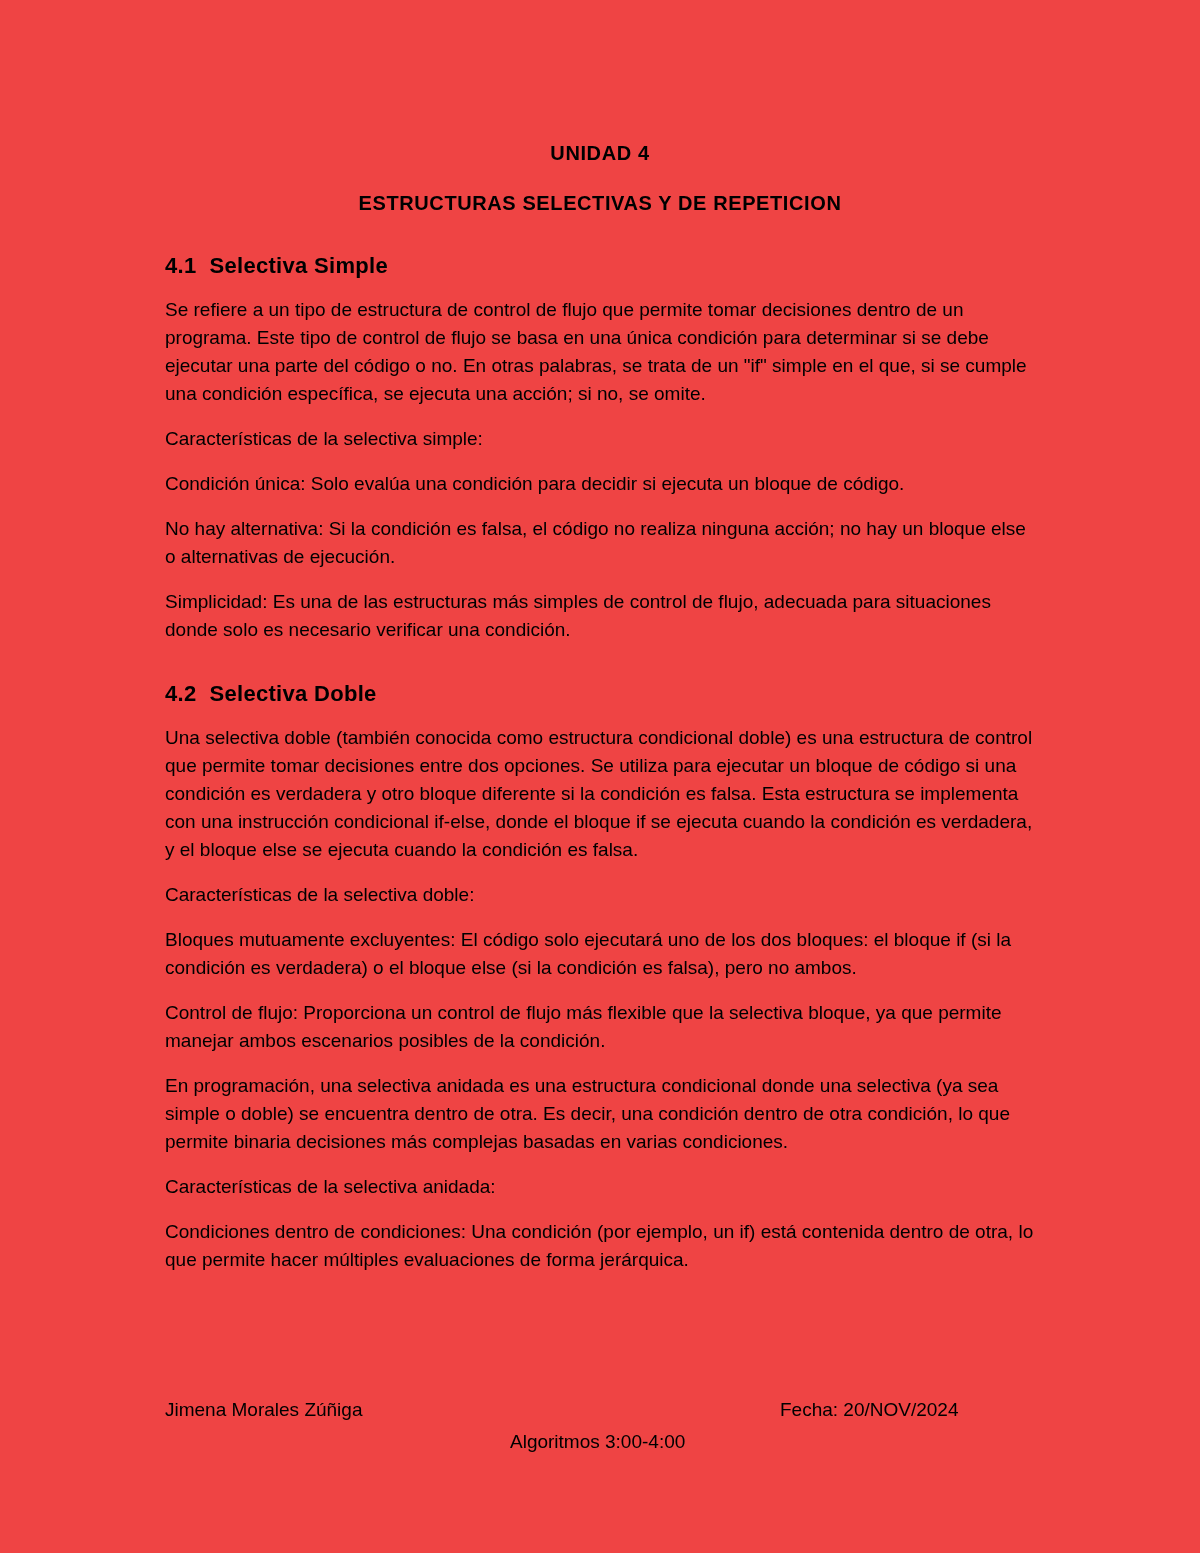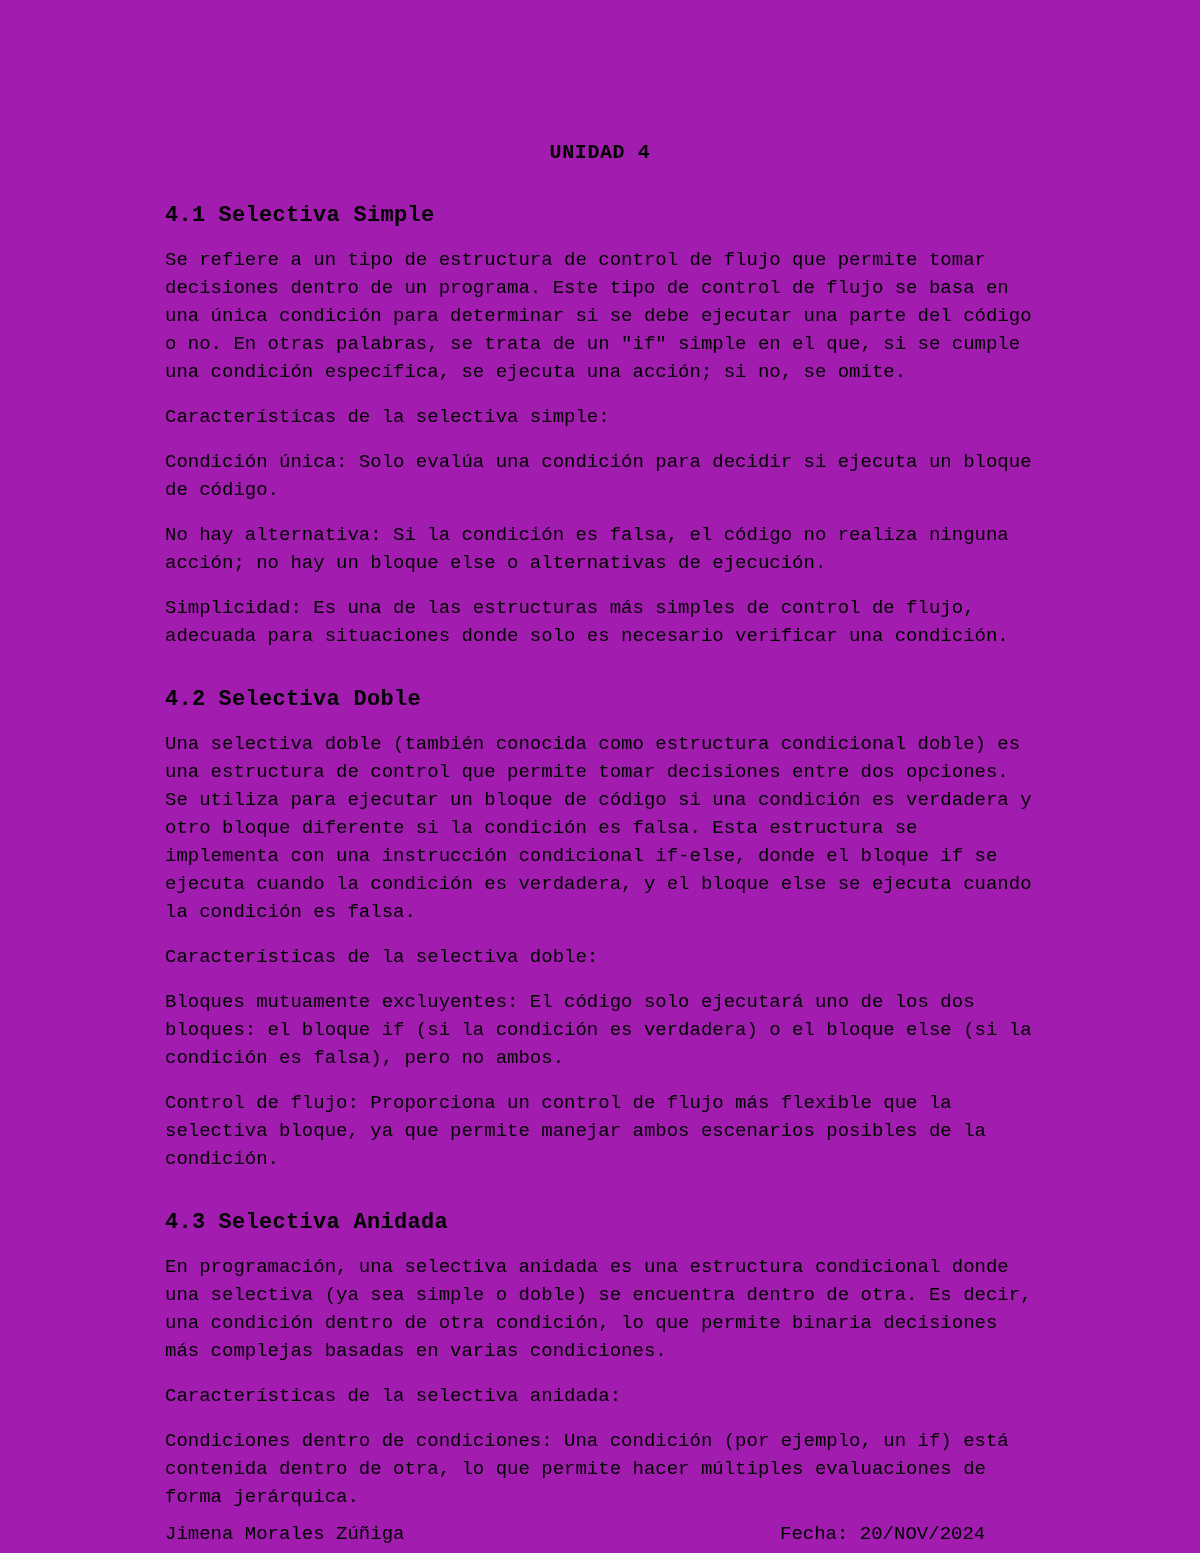--- a/index.html
+++ b/index.html
@@ -4,23 +4,23 @@
 <style>
   html, body {
     margin: 0;
     padding: 0;
     background: #ffffff;
   }
   .page {
     position: relative;
     width: 1200px;
     height: 1553px;
-    background: #a21caf;
+    background: #ef4444;
     color: #000000;
-    font-family: Liberation Mono, monospace;
+    font-family: Liberation Sans, sans-serif;
     overflow: hidden;
   }
   .content {
     position: absolute;
     top: 140px;
     left: 165px;
     width: 870px;
   }
   .doc-title {
     margin: 0 0 24px 0;
@@ -49,59 +49,57 @@
     margin-right: 13px;
   }
   .paragraph {
     margin: 0 0 17px 0;
     font-size: 19px;
     line-height: 28px;
     text-align: left;
   }
   .footer {
     position: absolute;
-    top: 1520px;
+    top: 1396px;
     left: 165px;
     width: 870px;
     height: 28px;
     font-size: 19px;
     line-height: 28px;
   }
   .footer .footer-author { position: absolute; left: 0; top: 0; white-space: nowrap; }
   .footer .footer-course { position: absolute; left: 345px; top: 0; white-space: nowrap; margin-top: 32px; }
   .footer .footer-date   { position: absolute; left: 615px; top: 0; white-space: nowrap; }
 </style>
 </head>
 <body>
 
 <div class="page">
   <div class="content">
 
     <div class="doc-title">UNIDAD 4</div>
+    <div class="doc-subtitle">ESTRUCTURAS SELECTIVAS Y DE REPETICION</div>
 
     <div class="section-heading">
       <span class="section-number">4.1</span><span class="section-title">Selectiva Simple</span>
     </div>
     <p class="paragraph">Se refiere a un tipo de estructura de control de flujo que permite tomar decisiones dentro de un programa. Este tipo de control de flujo se basa en una única condición para determinar si se debe ejecutar una parte del código o no. En otras palabras, se trata de un "if" simple en el que, si se cumple una condición específica, se ejecuta una acción; si no, se omite.</p>
     <p class="paragraph">Características de la selectiva simple:</p>
     <p class="paragraph">Condición única: Solo evalúa una condición para decidir si ejecuta un bloque de código.</p>
     <p class="paragraph">No hay alternativa: Si la condición es falsa, el código no realiza ninguna acción; no hay un bloque else o alternativas de ejecución.</p>
     <p class="paragraph">Simplicidad: Es una de las estructuras más simples de control de flujo, adecuada para situaciones donde solo es necesario verificar una condición.</p>
 
     <div class="section-heading">
       <span class="section-number">4.2</span><span class="section-title">Selectiva Doble</span>
     </div>
     <p class="paragraph">Una selectiva doble (también conocida como estructura condicional doble) es una estructura de control que permite tomar decisiones entre dos opciones. Se utiliza para ejecutar un bloque de código si una condición es verdadera y otro bloque diferente si la condición es falsa. Esta estructura se implementa con una instrucción condicional if-else, donde el bloque if se ejecuta cuando la condición es verdadera, y el bloque else se ejecuta cuando la condición es falsa.</p>
     <p class="paragraph">Características de la selectiva doble:</p>
     <p class="paragraph">Bloques mutuamente excluyentes: El código solo ejecutará uno de los dos bloques: el bloque if (si la condición es verdadera) o el bloque else (si la condición es falsa), pero no ambos.</p>
     <p class="paragraph">Control de flujo: Proporciona un control de flujo más flexible que la selectiva bloque, ya que permite manejar ambos escenarios posibles de la condición.</p>
 
-    <div class="section-heading">
-      <span class="section-number">4.3</span><span class="section-title">Selectiva Anidada</span>
-    </div>
     <p class="paragraph">En programación, una selectiva anidada es una estructura condicional donde una selectiva (ya sea simple o doble) se encuentra dentro de otra. Es decir, una condición dentro de otra condición, lo que permite binaria decisiones más complejas basadas en varias condiciones.</p>
     <p class="paragraph">Características de la selectiva anidada:</p>
     <p class="paragraph">Condiciones dentro de condiciones: Una condición (por ejemplo, un if) está contenida dentro de otra, lo que permite hacer múltiples evaluaciones de forma jerárquica.</p>
 
   </div>
 
   <div class="footer">
     <span class="footer-author">Jimena Morales Zúñiga</span>
     <span class="footer-course">Algoritmos 3:00-4:00</span>
     <span class="footer-date">Fecha: 20/NOV/2024</span>

